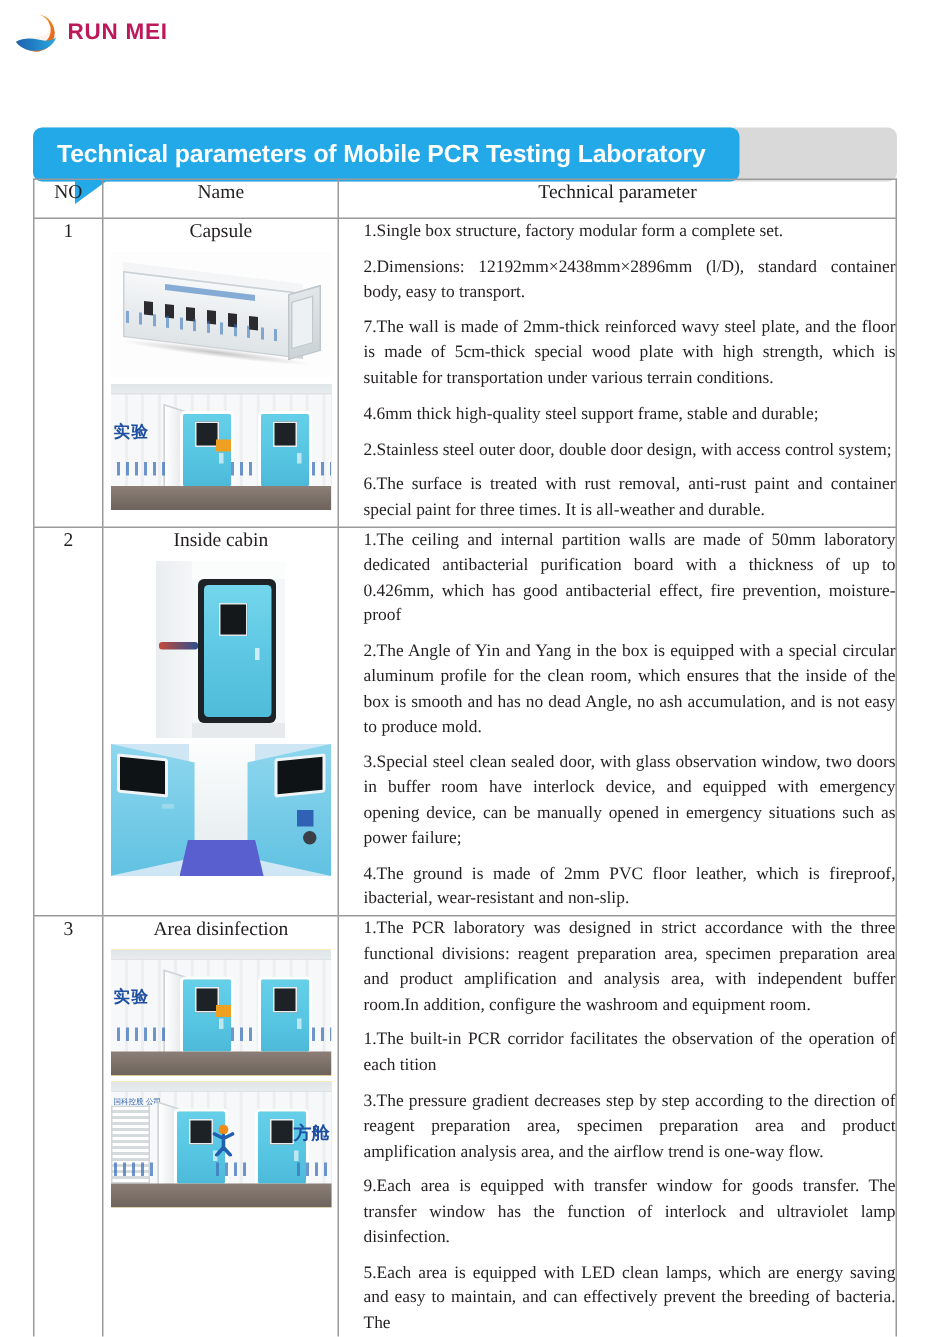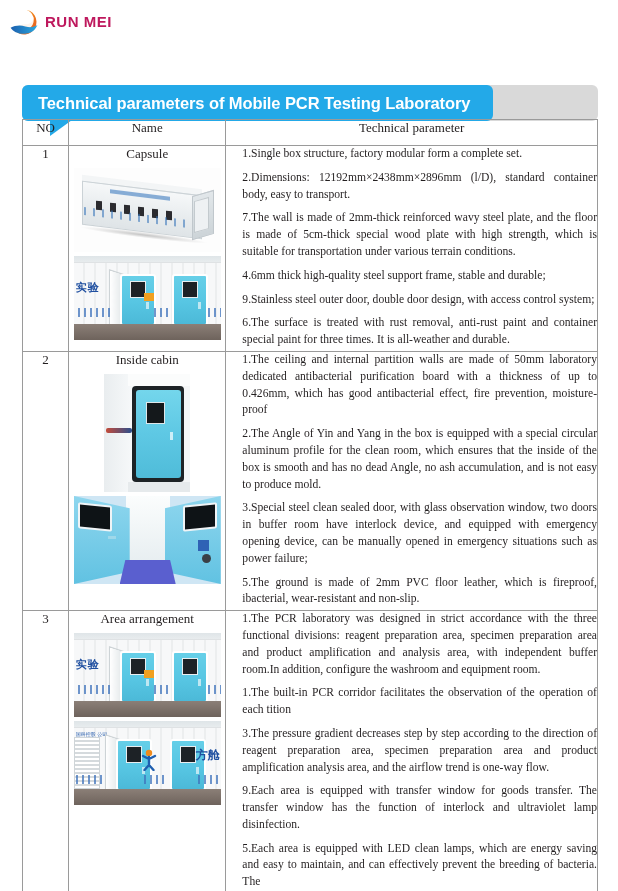--- a/index.html
+++ b/index.html
@@ -402,21 +402,21 @@
           <div class="fac-dna" style="left:80px;top:52px;width:16px;"></div>
           <div class="fac-dna" style="left:134px;top:52px;width:13px;"></div>
           <div class="fac-ground"></div>
         </div>
       </td>
       <td class="cell-par">
         <p>1.Single box structure, factory modular form a complete set.</p>
         <p>2.Dimensions: 12192mm×2438mm×2896mm (l/D), standard container body, easy to transport.</p>
         <p>7.The wall is made of 2mm-thick reinforced wavy steel plate, and the floor is made of 5cm-thick special wood plate with high strength, which is suitable for transportation under various terrain conditions.</p>
         <p>4.6mm thick high-quality steel support frame, stable and durable;</p>
-        <p>9.Stainless steel outer door, double door design, with access control system;</p>
+        <p>2.Stainless steel outer door, double door design, with access control system;</p>
         <p>6.The surface is treated with rust removal, anti-rust paint and container special paint for three times. It is all-weather and durable.</p>
       </td>
     </tr>
 
     <tr>
       <td class="cell-no">2</td>
       <td class="cell-name">
         <span class="name-label">Inside cabin</span>
 
         <div class="photo photo-interior">
@@ -440,28 +440,28 @@
           <div class="cor-handle"></div>
           <div class="cor-sign"></div>
           <div class="cor-knob"></div>
           <div class="cor-floor"></div>
         </div>
       </td>
       <td class="cell-par">
         <p>1.The ceiling and internal partition walls are made of 50mm laboratory dedicated antibacterial purification board with a thickness of up to 0.426mm, which has good antibacterial effect, fire prevention, moisture-proof</p>
         <p>2.The Angle of Yin and Yang in the box is equipped with a special circular aluminum profile for the clean room, which ensures that the inside of the box is smooth and has no dead Angle, no ash accumulation, and is not easy to produce mold.</p>
         <p>3.Special steel clean sealed door, with glass observation window, two doors in buffer room have interlock device, and equipped with emergency opening device, can be manually opened in emergency situations such as power failure;</p>
-        <p> 5.The ground is made of 2mm PVC floor leather, which is fireproof, ibacterial, wear-resistant and non-slip.</p>
+        <p> 4.The ground is made of 2mm PVC floor leather, which is fireproof, ibacterial, wear-resistant and non-slip.</p>
       </td>
     </tr>
 
     <tr>
       <td class="cell-no">3</td>
       <td class="cell-name">
-        <span class="name-label">Area arrangement</span>
+        <span class="name-label">Area disinfection</span>
 
         <div class="photo photo-facade">
           <div class="fac-sky"></div>
           <div class="fac-wall"></div>
           <div class="fac-cn">实验</div>
           <div class="fac-dooropen" style="left:34px;"></div>
           <div class="fac-door" style="left:46px;">
               <div class="win"></div>
               <div class="handle"></div>
             </div>

